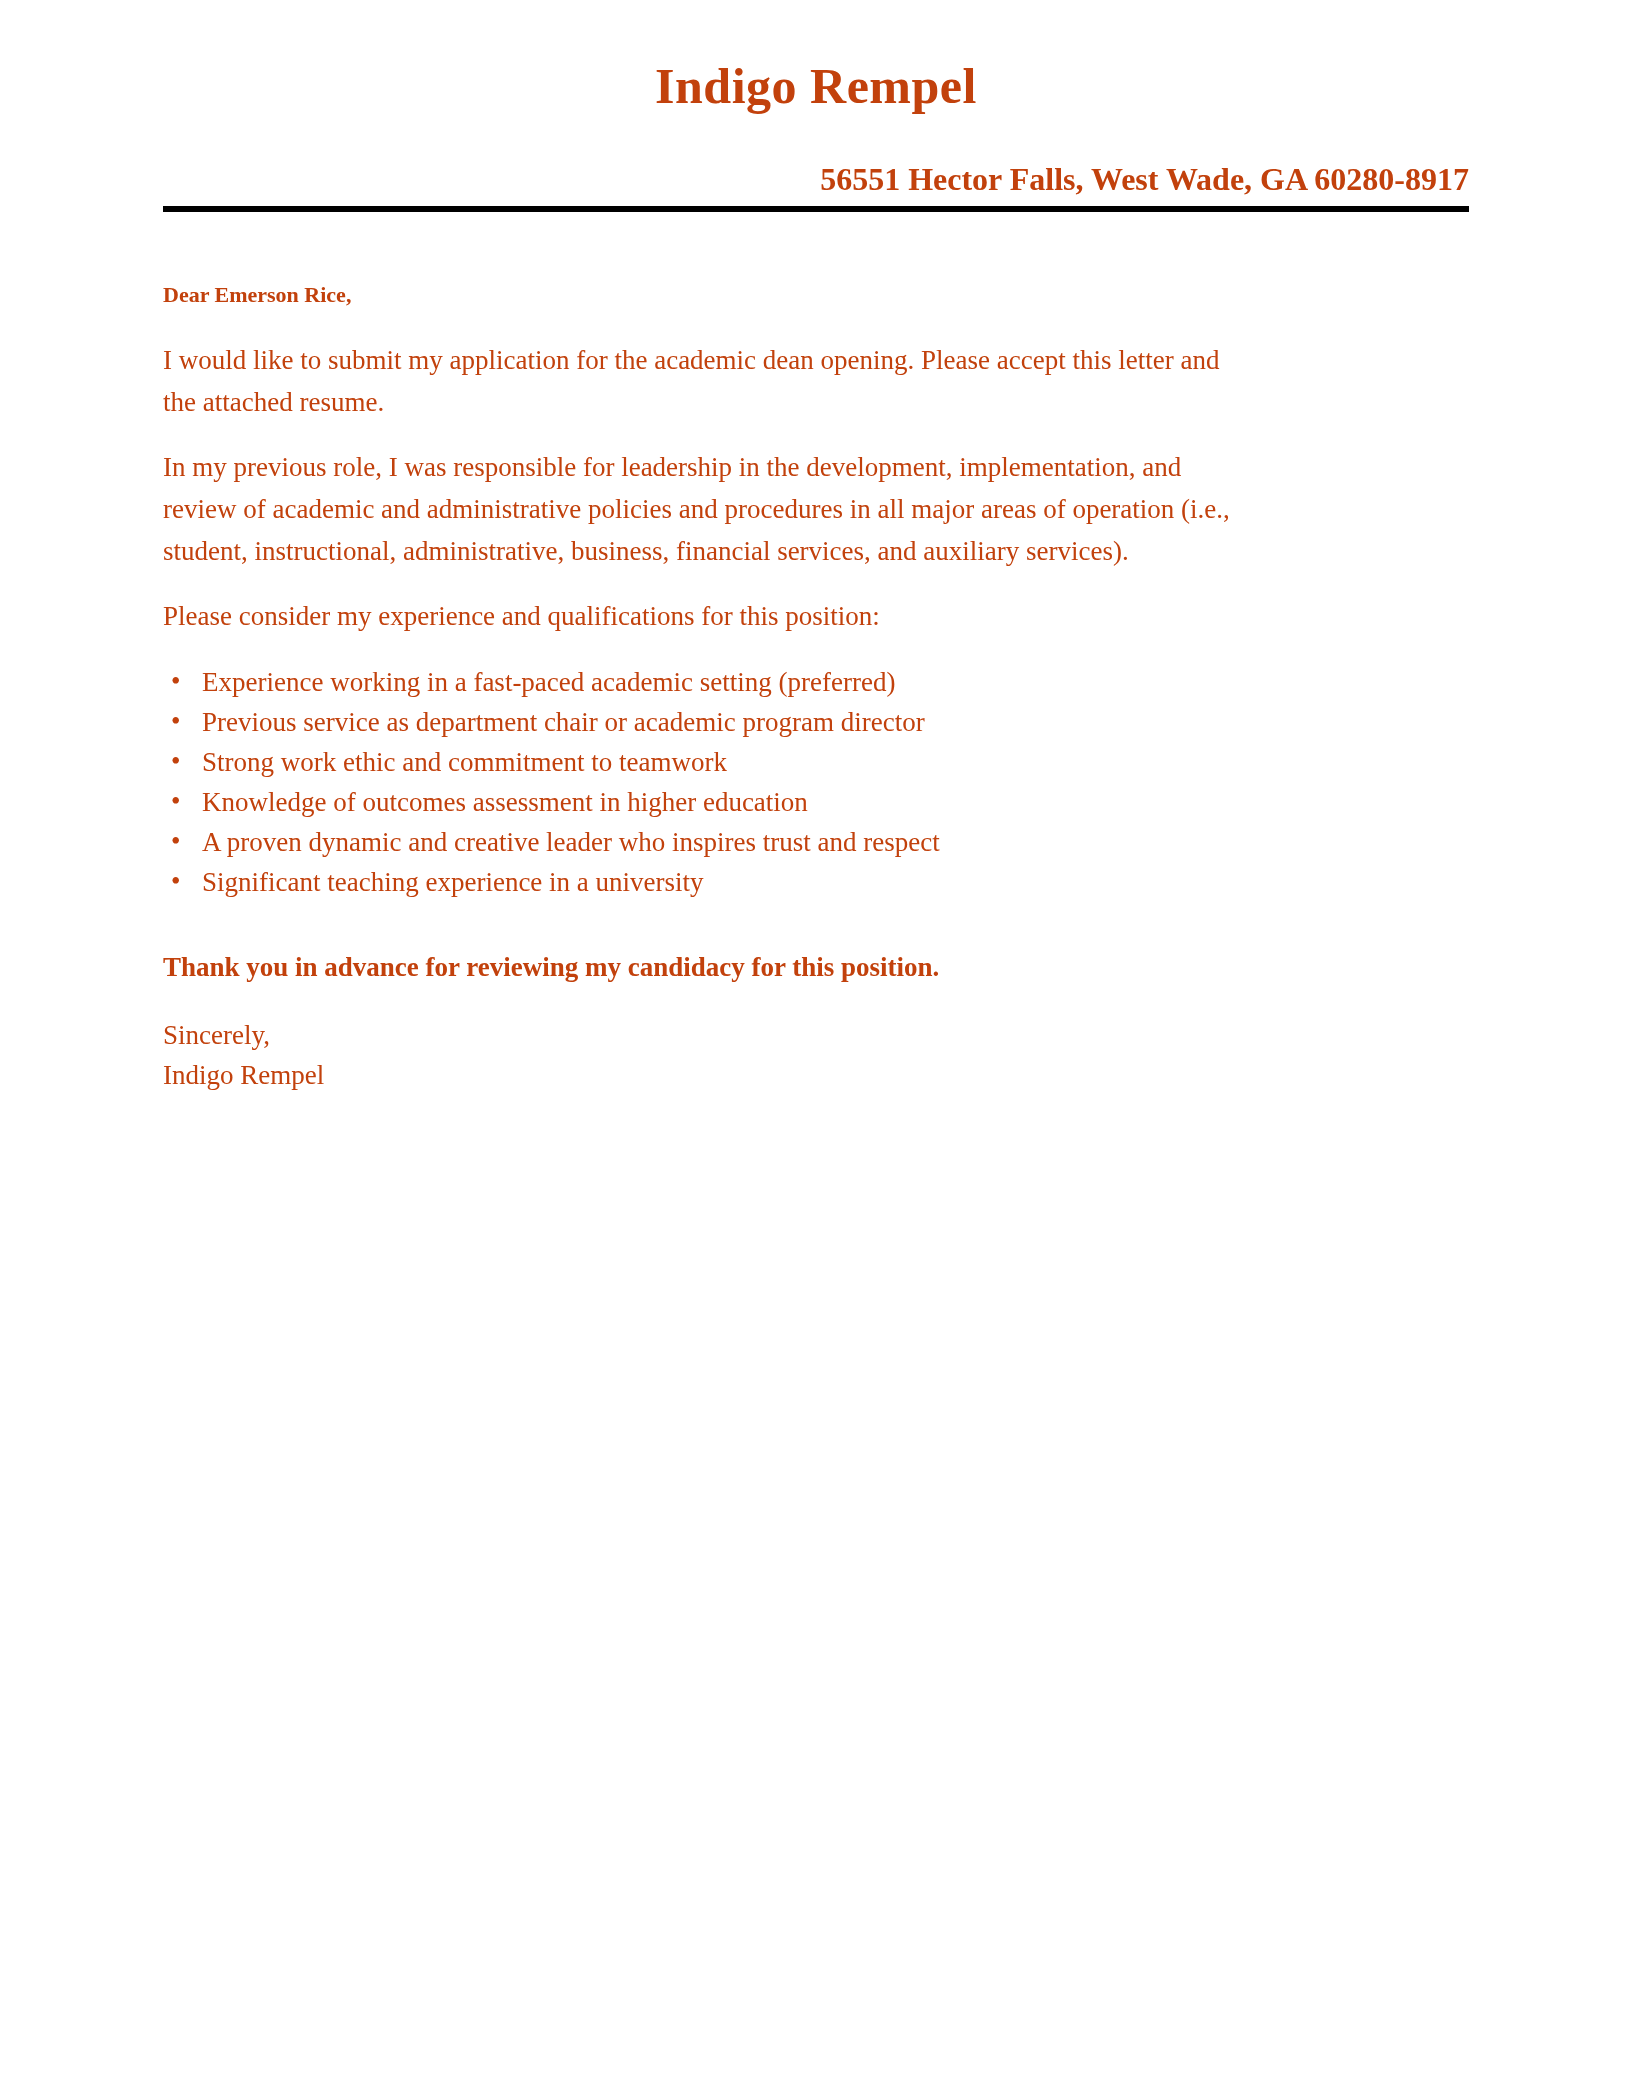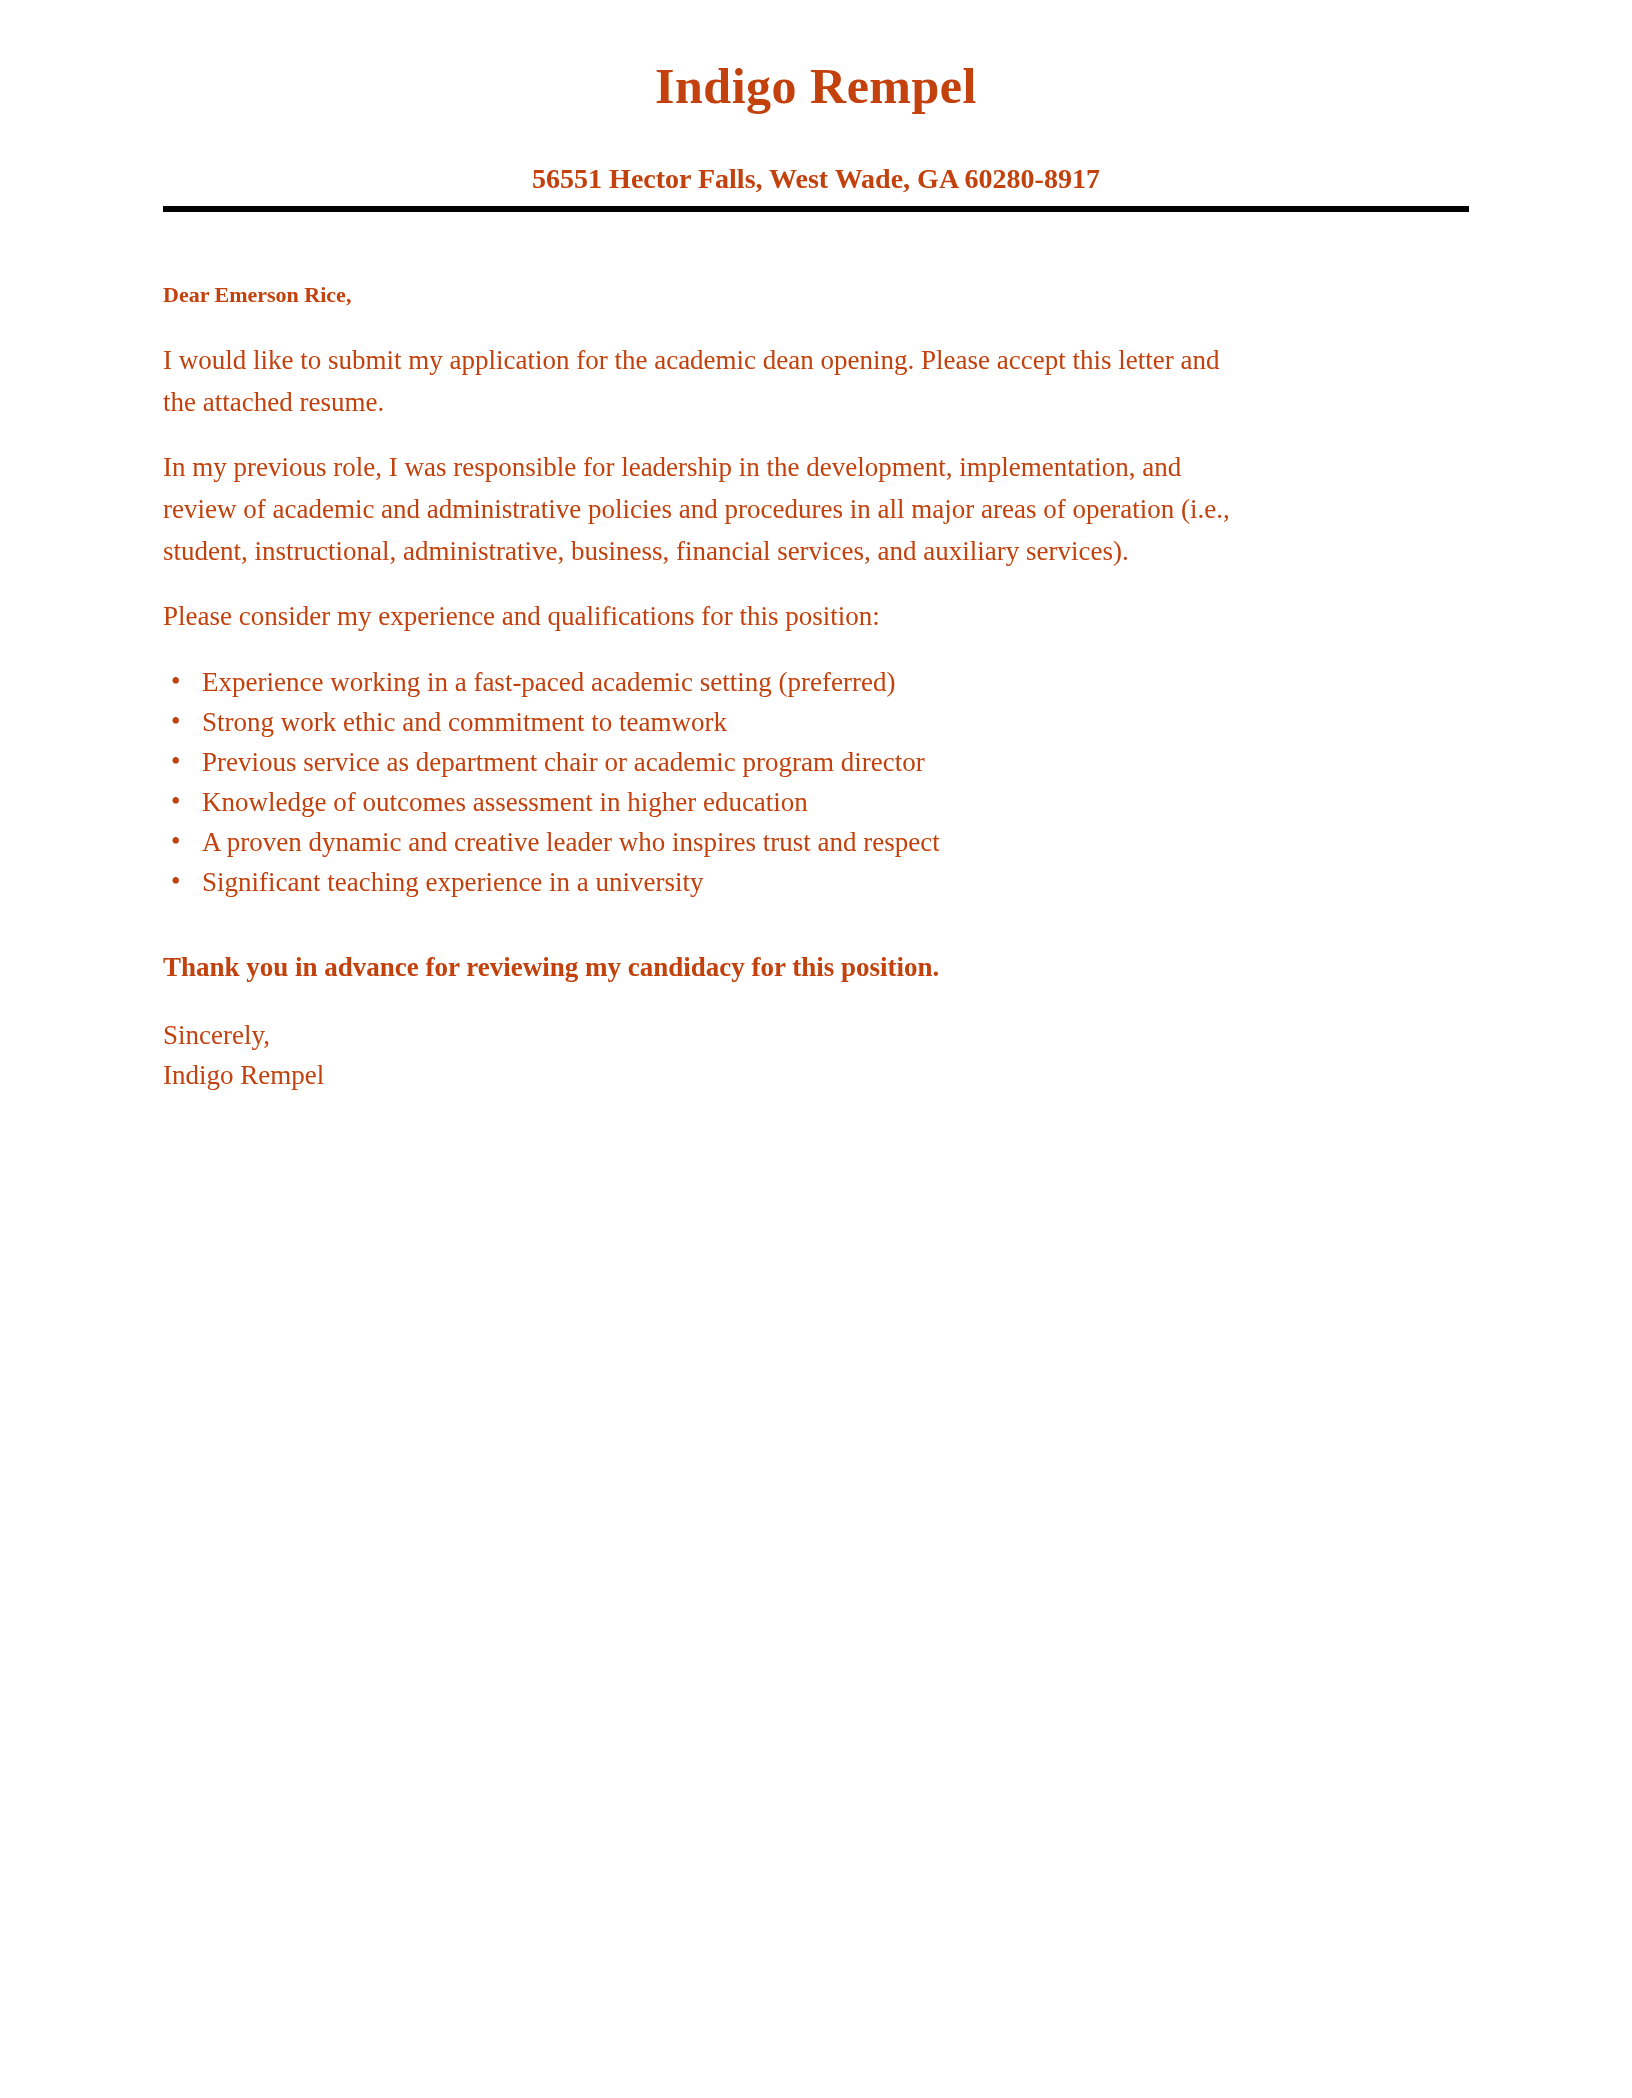--- a/index.html
+++ b/index.html
@@ -22,24 +22,24 @@
   .letter-name {
     margin: 58px 0 0 0;
     font-size: 50px;
     line-height: 57px;
     font-weight: bold;
     text-align: center;
     letter-spacing: 0.5px;
   }
   .letter-address {
     margin: 47px 0 0 0;
-    font-size: 28px;
+    font-size: 32px;
     line-height: 34px;
     font-weight: bold;
-    text-align: center;
+    text-align: right;
   }
   .header-rule {
     margin-top: 10px;
     height: 6px;
     background: #000000;
     border: none;
     width: 100%;
   }
   .salutation {
     margin: 62px 0 0 0;
@@ -102,22 +102,22 @@
 the attached resume.</div>
 
     <div class="para">In my previous role, I was responsible for leadership in the development, implementation, and
 review of academic and administrative policies and procedures in all major areas of operation (i.e.,
 student, instructional, administrative, business, financial services, and auxiliary services).</div>
 
     <div class="para">Please consider my experience and qualifications for this position:</div>
 
     <ul class="quals">
       <li>Experience working in a fast-paced academic setting (preferred)</li>
+      <li>Previous service as department chair or academic program director</li>
       <li>Strong work ethic and commitment to teamwork</li>
-      <li>Previous service as department chair or academic program director</li>
       <li>Knowledge of outcomes assessment in higher education</li>
       <li>A proven dynamic and creative leader who inspires trust and respect</li>
       <li>Significant teaching experience in a university</li>
     </ul>
 
     <div class="closing-statement">Thank you in advance for reviewing my candidacy for this position.</div>
 
     <div class="signoff-block">
       <div>Sincerely,</div>
       <div>Indigo Rempel</div>

